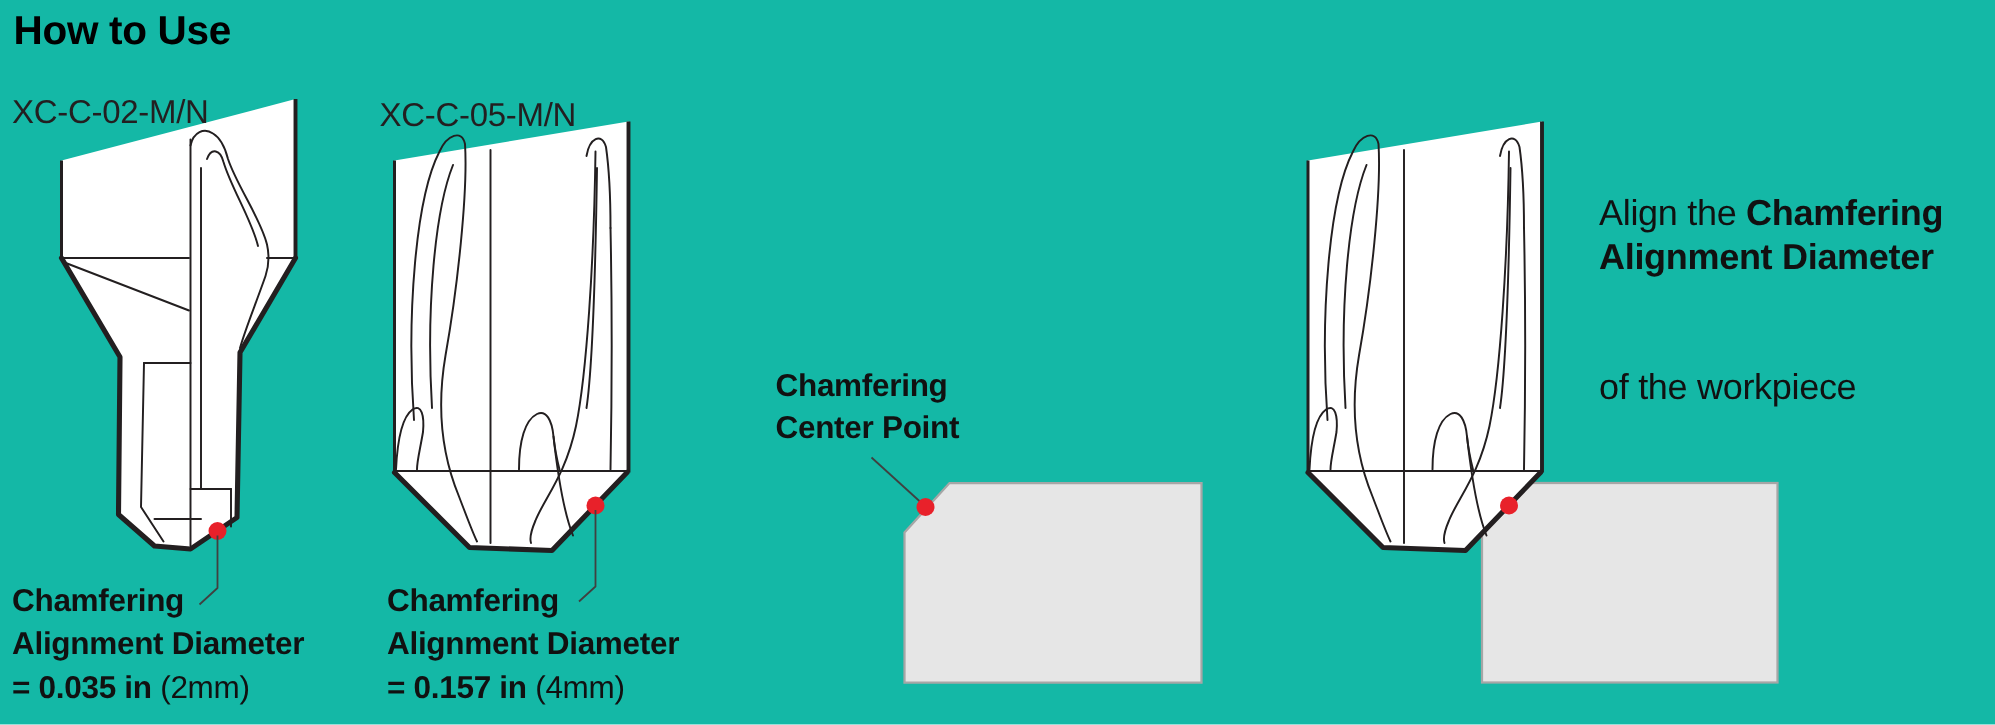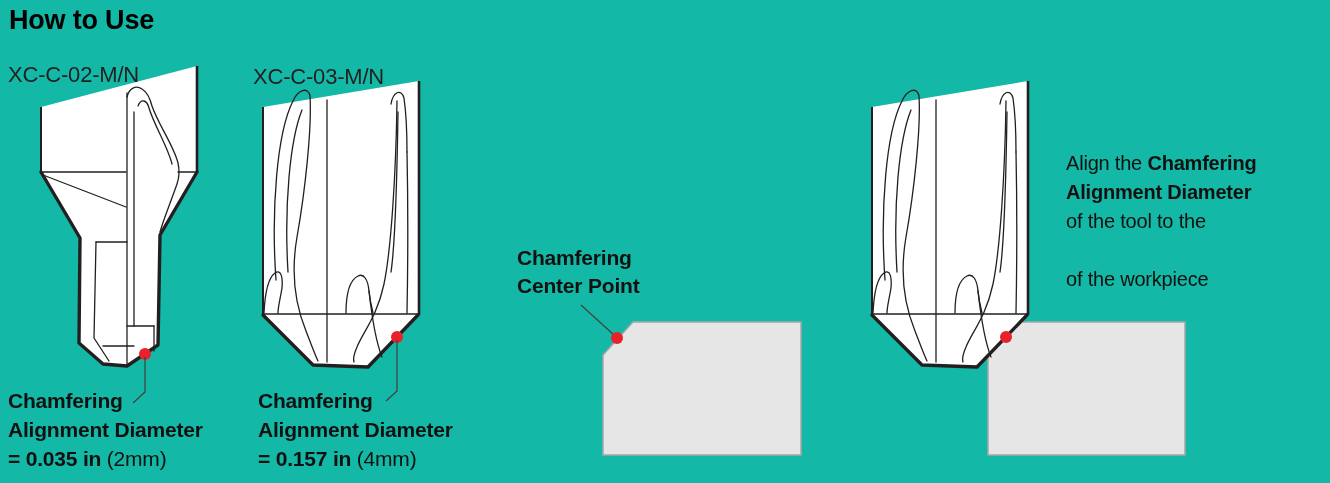--- a/index.html
+++ b/index.html
@@ -8,21 +8,21 @@
     font-family:Liberation Sans, sans-serif;color:var(--text,#111);
     letter-spacing:-0.2px;
   }
   .canvas svg{position:absolute;left:0;top:0;}
   .txt{position:absolute;white-space:nowrap;}
   .title{font-size:27px;font-weight:bold;color:#000;}
   .model{font-size:22px;color:#231f20;}
   .callout{font-size:21px;font-weight:bold;line-height:29px;}
   .callout .plain{font-weight:normal;}
   .wp-callout{font-size:21px;font-weight:bold;line-height:28px;}
-  .instruction{font-size:20px;line-height:29px;font-weight:normal;margin-top:21px;}
+  .instruction{font-size:24px;line-height:29px;font-weight:normal;}
   .instruction b{font-weight:bold;}
   
   .ln{fill:none;stroke:var(--line,#231f20);stroke-width:1.3;stroke-linecap:round;stroke-linejoin:round;}
   .ln2{fill:none;stroke:var(--line,#231f20);stroke-width:2;stroke-linecap:butt;}
   .ln25{fill:none;stroke:var(--line,#231f20);stroke-width:2.6;stroke-linecap:butt;}
   .bold{fill:none;stroke:var(--line,#231f20);stroke-width:3.4;stroke-linecap:round;stroke-linejoin:round;}
   .sil{fill:#ffffff;stroke:none;}
   .wp{fill:var(--workpiece-fill,#e6e6e6);stroke:var(--workpiece-border,#a6a6a6);stroke-width:1.5;}
   .dot{fill:var(--accent-red,#e8212a);stroke:none;}
   .leader{fill:none;stroke:var(--leader,#404040);stroke-width:1.2;stroke-linejoin:round;}
@@ -84,21 +84,21 @@
     <g>
       <rect class="wp" x="988" y="322" width="197" height="133"></rect>
       <use href="#tool2g" transform="translate(609,0)"></use>
     </g>
   </svg>
 
   <div class="txt title" style="left:9px;top:5px;">How to Use</div>
 
   <div class="txt model" style="left:8px;top:62px;">XC-C-02-M/N</div>
 
-  <div class="txt model" style="left:253px;top:64px;">XC-C-03-M/N</div>
+  <div class="txt model" style="left:253px;top:64px;">XC-C-05-M/N</div>
 
   <div class="txt callout" style="left:8px;top:386px;">
     <span>Chamfering</span><br>
     <span>Alignment Diameter</span><br>
     <span>= 0.035 in</span>
     <span class="plain">(2mm)</span>
   </div>
 
   <div class="txt callout" style="left:258px;top:386px;">
     <span>Chamfering</span><br>
@@ -108,18 +108,18 @@
   </div>
 
   <div class="txt wp-callout" style="left:517px;top:244px;">
     <span>Chamfering</span><br>
     <span>Center Point</span>
   </div>
 
   <div class="txt instruction" style="left:1066px;top:128px;">
     <span>Align the </span><b>Chamfering</b><br>
     <b>Alignment Diameter</b><br>
-    <span>of the tool to the</span><br>
+    <br>
     <br>
     <span>of the workpiece</span>
   </div>
 
 </div>
 
 </body></html>

